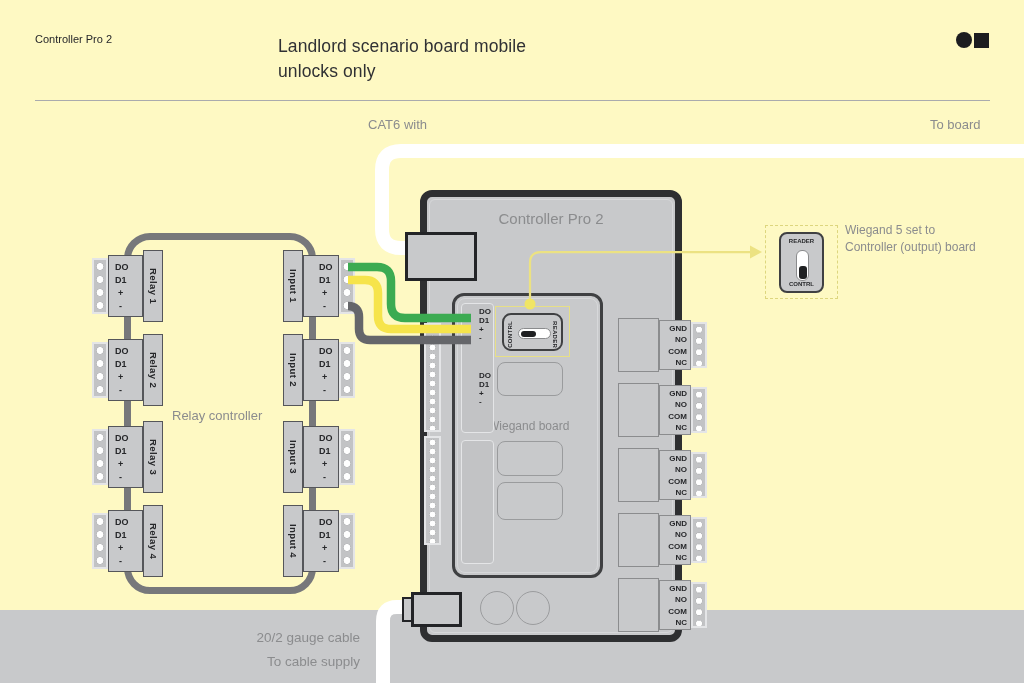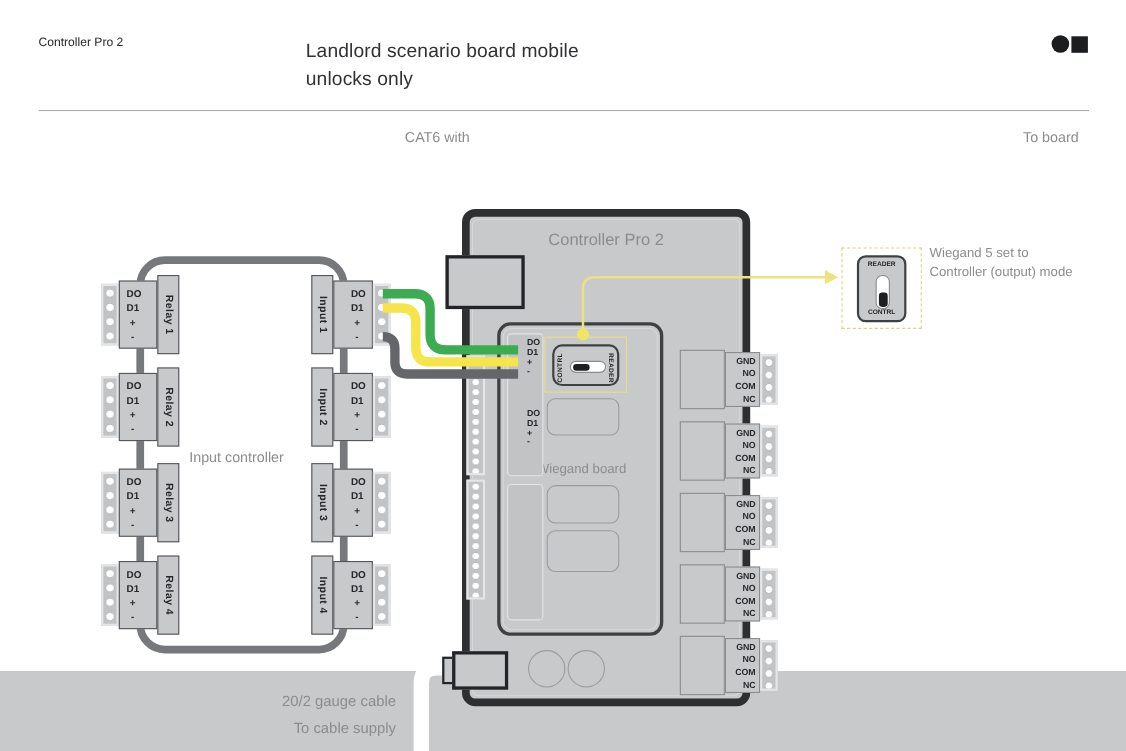--- a/index.html
+++ b/index.html
@@ -1,18 +1,18 @@
 <!DOCTYPE html>
 <html><head>
 <meta charset="utf-8">
 <style>
   * { box-sizing: border-box; margin: 0; padding: 0; }
   html,body { width:1024px; height:683px; }
   body { font-family:"Liberation Sans", sans-serif; background:#c8c9cb; overflow:hidden; }
-  #page { position:relative; width:1024px; height:610px; background:#ffffff; }
+  #page { position:relative; width:1024px; height:610px; background:#fef9c3; }
   .abs { position:absolute; }
   svg.layer { position:absolute; left:0; top:0; width:1024px; height:683px; pointer-events:none; }
   .gray-text { color:#8b8c8e; }
 
   
   .app-title { left:35px; top:33px; font-size:11px; color:#26272a; }
   .page-title { left:278px; top:34px; font-size:17.5px; line-height:25px; color:#303134; letter-spacing:.1px; }
   .divider { left:35px; top:100px; width:955px; height:1px; background:#aaabad; }
   .logo { left:956px; top:32px; display:flex; align-items:center; gap:2px; }
   .logo-circle { width:16px; height:16px; border-radius:50%; background:#1c1d1f; }
@@ -99,21 +99,21 @@
     <div class="logo-circle"></div>
     <div class="logo-square"></div>
   </div>
   <div class="abs divider"></div>
   <div class="abs cable-label gray-text cat6">CAT6 with</div>
   <div class="abs cable-label gray-text toswitch">To board</div>
   <div class="abs gray-text gauge-lbl">20/2 gauge cable</div>
   <div class="abs gray-text psu-lbl">To cable supply</div>
 
   <div class="abs legacy-outline"></div>
-  <div class="abs gray-text legacy-label">Input controller</div>
+  <div class="abs gray-text legacy-label">Relay controller</div>
 
   <div class="abs strip dots4" style="left:92px; top:258px; width:16px; height:56px;"></div>
   <div class="abs module-box" style="left:108px; top:255px; width:35px; height:62px;">
     <div class="term-labels" style="left:6px; top:5px;">
       <div>DO</div>
       <div>D1</div>
       <div style="padding-left:3px">+</div>
       <div style="padding-left:4px">-</div>
     </div>
   </div>
@@ -304,21 +304,21 @@
   <div class="abs callout-box"></div>
   <div class="abs co-switch">
     <span class="co-lbl" style="top:4px;">READER</span>
     <div class="co-track">
       <div class="co-knob"></div>
     </div>
     <span class="co-lbl" style="bottom:4px;">CONTRL</span>
   </div>
   <div class="abs gray-text callout-text">
     <div>Wiegand 5 set to</div>
-    <div>Controller (output) mode</div>
+    <div>Controller (output) board</div>
   </div>
 
   <svg class="layer">
     <path d="M 348 267 H 377 Q 391 267 391 281 V 304 Q 391 318 405 318 H 471" fill="none" stroke="#3cab52" stroke-width="8.5"></path>
     <path d="M 348 280 H 365 Q 378 280 378 293 V 316 Q 378 329 391 329 H 471" fill="none" stroke="#f6e44b" stroke-width="8.5"></path>
     <path d="M 348 306 Q 359 306 359 317 V 329 Q 359 340 370 340 H 471" fill="none" stroke="#65666a" stroke-width="8.5"></path>
     <path d="M 530 304 V 263 Q 530 252 541 252 H 750" fill="none" stroke="#ece282" stroke-width="2.25"></path>
     <circle cx="530" cy="304" r="5.5" fill="#f0e565"></circle>
     <polygon points="750,245.5 762,252 750,258.5" fill="#ece282"></polygon>
   </svg>

